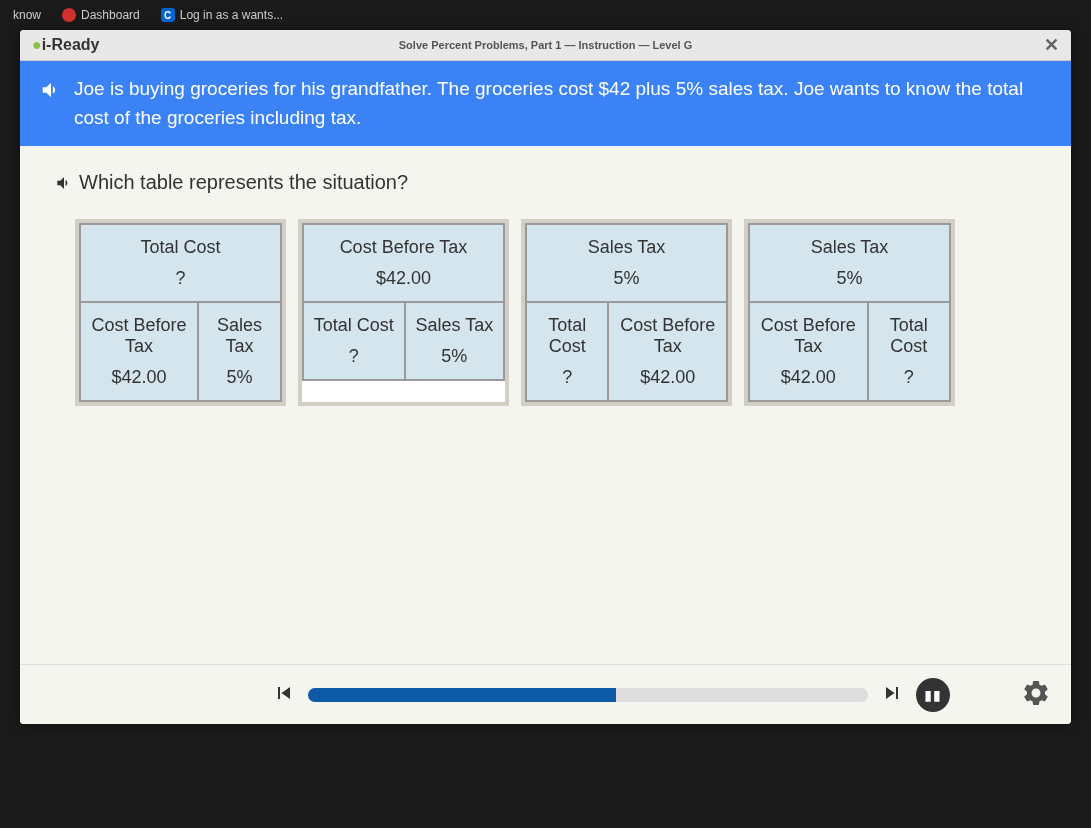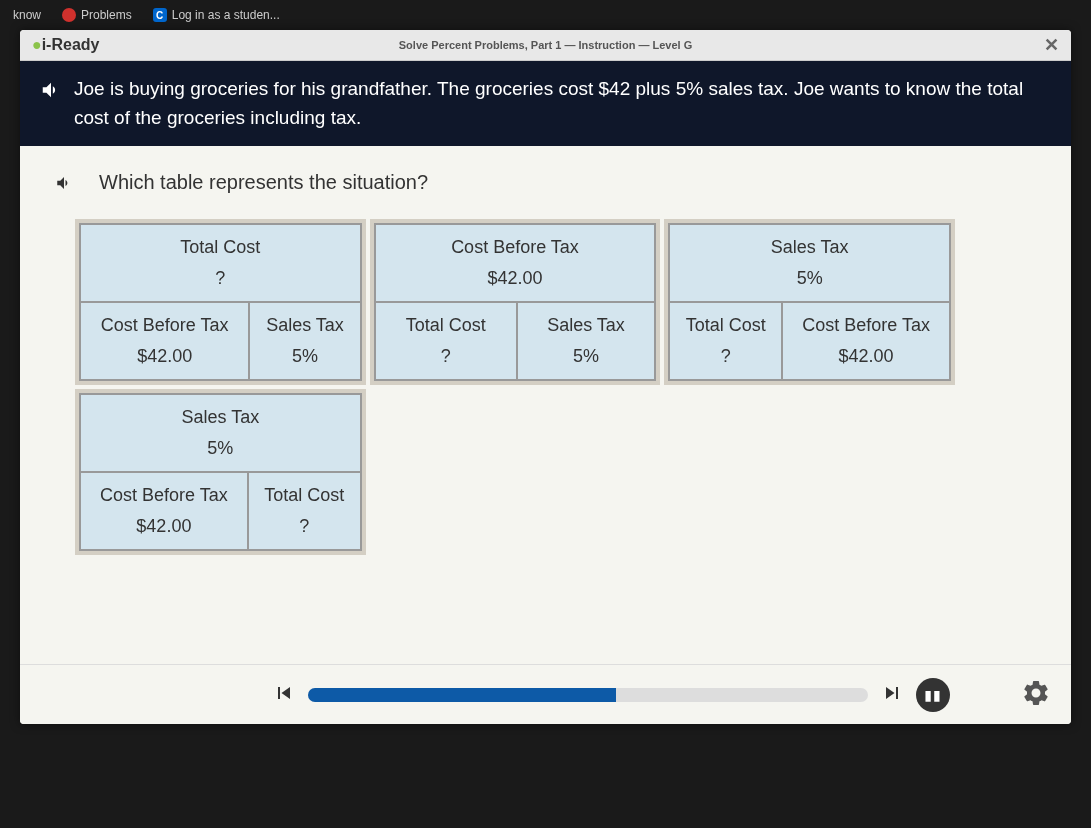--- a/index.html
+++ b/index.html
@@ -38,42 +38,42 @@
   padding: 6px 12px;
   display: flex;
   align-items: center;
   border-bottom: 1px solid #ccc;
   position: relative;
 }
 .app-logo { font-weight: bold; font-size: 16px; color: #333; }
 .lesson-title { position: absolute; left: 50%; transform: translateX(-50%); font-size: 11px; color: #555; font-weight: bold; }
 .close-x { position: absolute; right: 12px; color: #666; font-size: 18px; cursor: pointer; font-weight: bold; }
 .problem-bar {
-  background: #0f172a;
+  background: #3b82f6;
   color: white;
   padding: 14px 20px;
   display: flex;
   align-items: flex-start;
   gap: 12px;
   font-size: 19px;
   line-height: 1.5;
 }
 .speaker-icon { width: 22px; height: 22px; flex-shrink: 0; margin-top: 4px; }
 .content-area {
   flex: 1;
   padding: 25px 35px;
   background: #f5f5f0;
 }
-.question-row { display: flex; align-items: center; gap: 26px; margin-bottom: 25px; }
+.question-row { display: flex; align-items: center; gap: 6px; margin-bottom: 25px; }
 .sound-icon { width: 18px; height: 18px; }
 .question-text { font-size: 20px; color: #333; }
 .tables-grid {
   display: grid;
-  grid-template-columns: 1fr 1fr 1fr;
-  gap: 4px;
+  grid-template-columns: 1fr 1fr 1fr 1fr;
+  gap: 12px;
   width: 880px;
   margin-left: 20px;
 }
 .answer-table {
   border: 4px solid #d4cfc4;
   background: #fff;
   cursor: pointer;
 }
 .answer-table table { width: 100%; border-collapse: collapse; }
 .answer-table td {
@@ -114,25 +114,25 @@
 .gear-btn svg { width: 30px; height: 30px; }
 .spacer-before-progress { width: 220px; }
 </style>
 </head>
 <body>
 
 <div class="browser-bar">
   <span class="tab-item">know</span>
   <div class="tab-item">
     <span class="tab-icon-red"></span>
-    <span>Problems</span>
+    <span>Dashboard</span>
   </div>
   <div class="tab-item">
     <span class="tab-icon-blue">C</span>
-    <span>Log in as a studen...</span>
+    <span>Log in as a wants...</span>
   </div>
 </div>
 
 <div class="app-window">
   <div class="app-header">
     <span class="app-logo"><span style="color:#8bc34a">●</span><span>i-Ready</span></span>
     <span class="lesson-title">Solve Percent Problems, Part 1 — Instruction — Level G</span>
     <span class="close-x">✕</span>
   </div>
 

